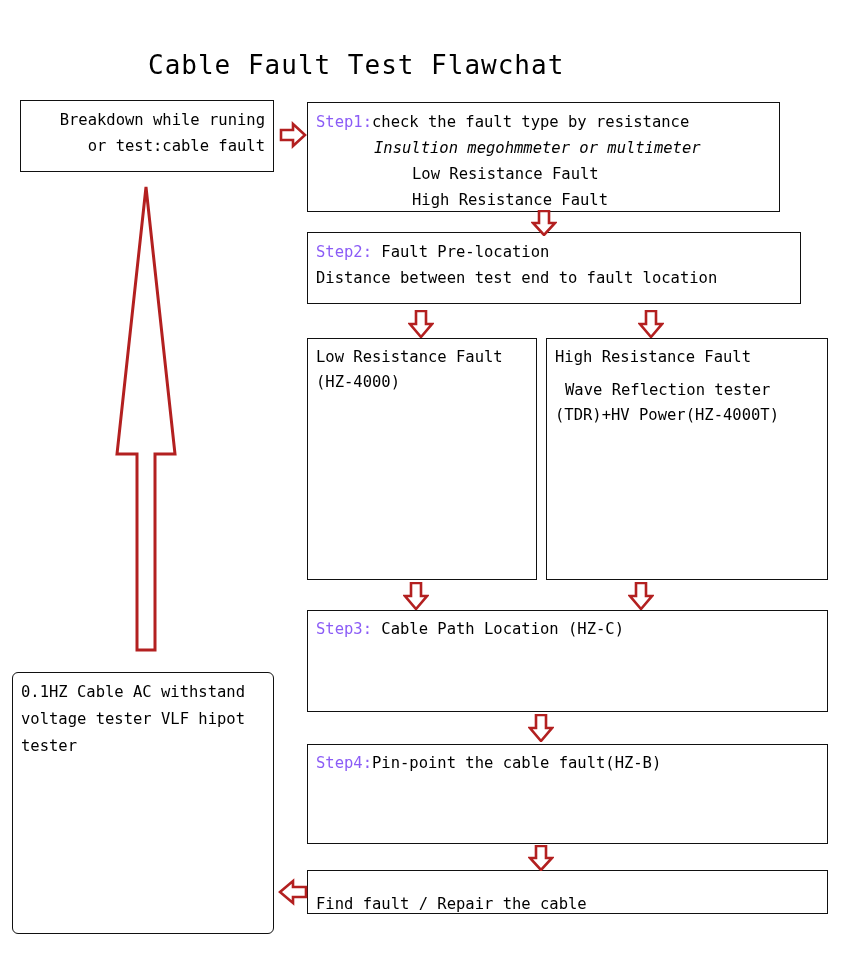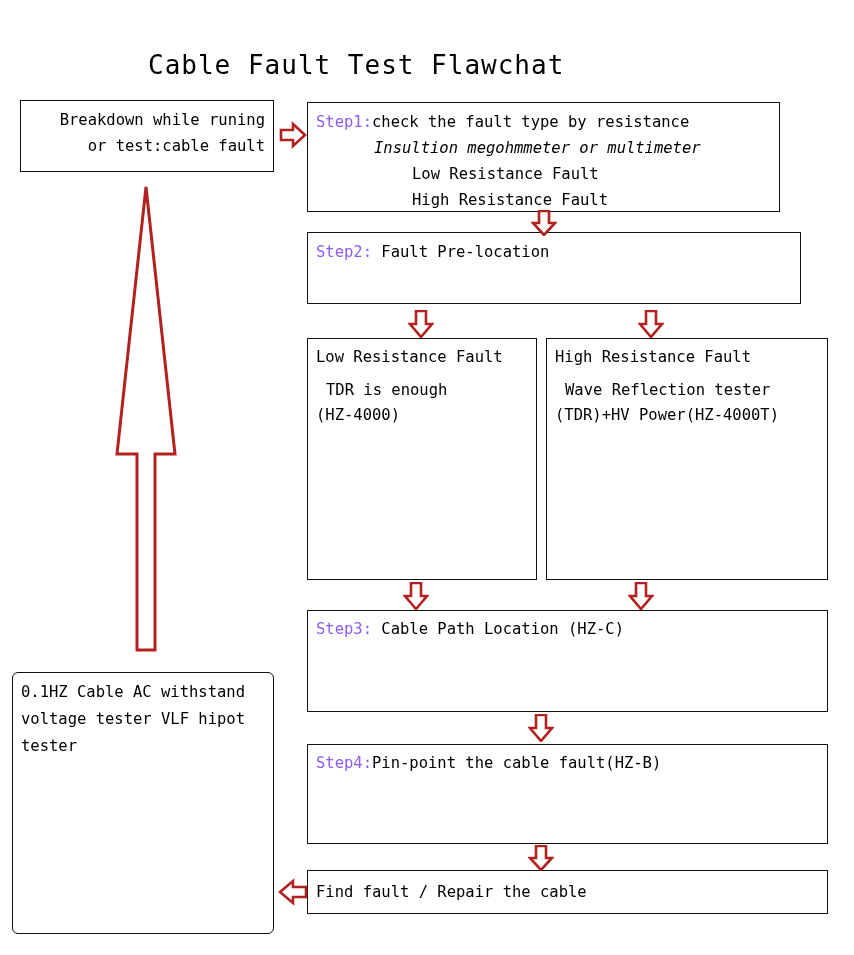--- a/index.html
+++ b/index.html
@@ -57,21 +57,21 @@
   #box-step2       { left: 307px; top: 232px; width: 494px; height: 72px; }
   #box-low-res     { left: 307px; top: 338px; width: 230px; height: 242px; }
   #box-high-res    { left: 546px; top: 338px; width: 282px; height: 242px; }
   #box-step3       { left: 307px; top: 610px; width: 521px; height: 102px; }
   #box-step4       { left: 307px; top: 744px; width: 521px; height: 100px; }
   #box-final       { left: 307px; top: 870px; width: 521px; height: 44px; }
   #box-vlf         { left: 12px;  top: 672px; width: 262px; height: 262px; border-radius: 6px; }
 
   #box-low-res .line, #box-high-res .line { line-height: 25px; }
   #box-step3 .line, #box-step4 .line { line-height: 24px; }
-  #box-final .line { line-height: 30px; }
+  #box-final .line { line-height: 30px; margin-top: 12px; }
   #box-vlf .line { line-height: 27px; }
 
   
   .arrow { position: absolute; }
   .arrow svg { display: block; }
 </style>
 </head>
 <body>
 
 <div class="stage">
@@ -85,25 +85,25 @@
 
   <div class="abs box" id="box-step1">
     <div class="line"><span class="step-label">Step1:</span><span>check the fault type by resistance</span></div>
     <div class="line indent1">Insultion megohmmeter or multimeter</div>
     <div class="line indent2">Low Resistance Fault</div>
     <div class="line indent2">High Resistance Fault</div>
   </div>
 
   <div class="abs box" id="box-step2">
     <div class="line"><span class="step-label">Step2:</span><span> Fault Pre-location</span></div>
+    <div class="line">Distance between test end to fault location</div>
   </div>
 
   <div class="abs box" id="box-low-res">
     <div class="line">Low Resistance Fault</div>
-    <div class="line indent-s" style="margin-top:8px">TDR is enough</div>
     <div class="line">(HZ-4000)</div>
 
   </div>
 
   <div class="abs box" id="box-high-res">
     <div class="line">High Resistance Fault</div>
     <div class="line indent-s" style="margin-top:8px">Wave Reflection tester</div>
     <div class="line">(TDR)+HV Power(HZ-4000T)</div>
 
   </div>

